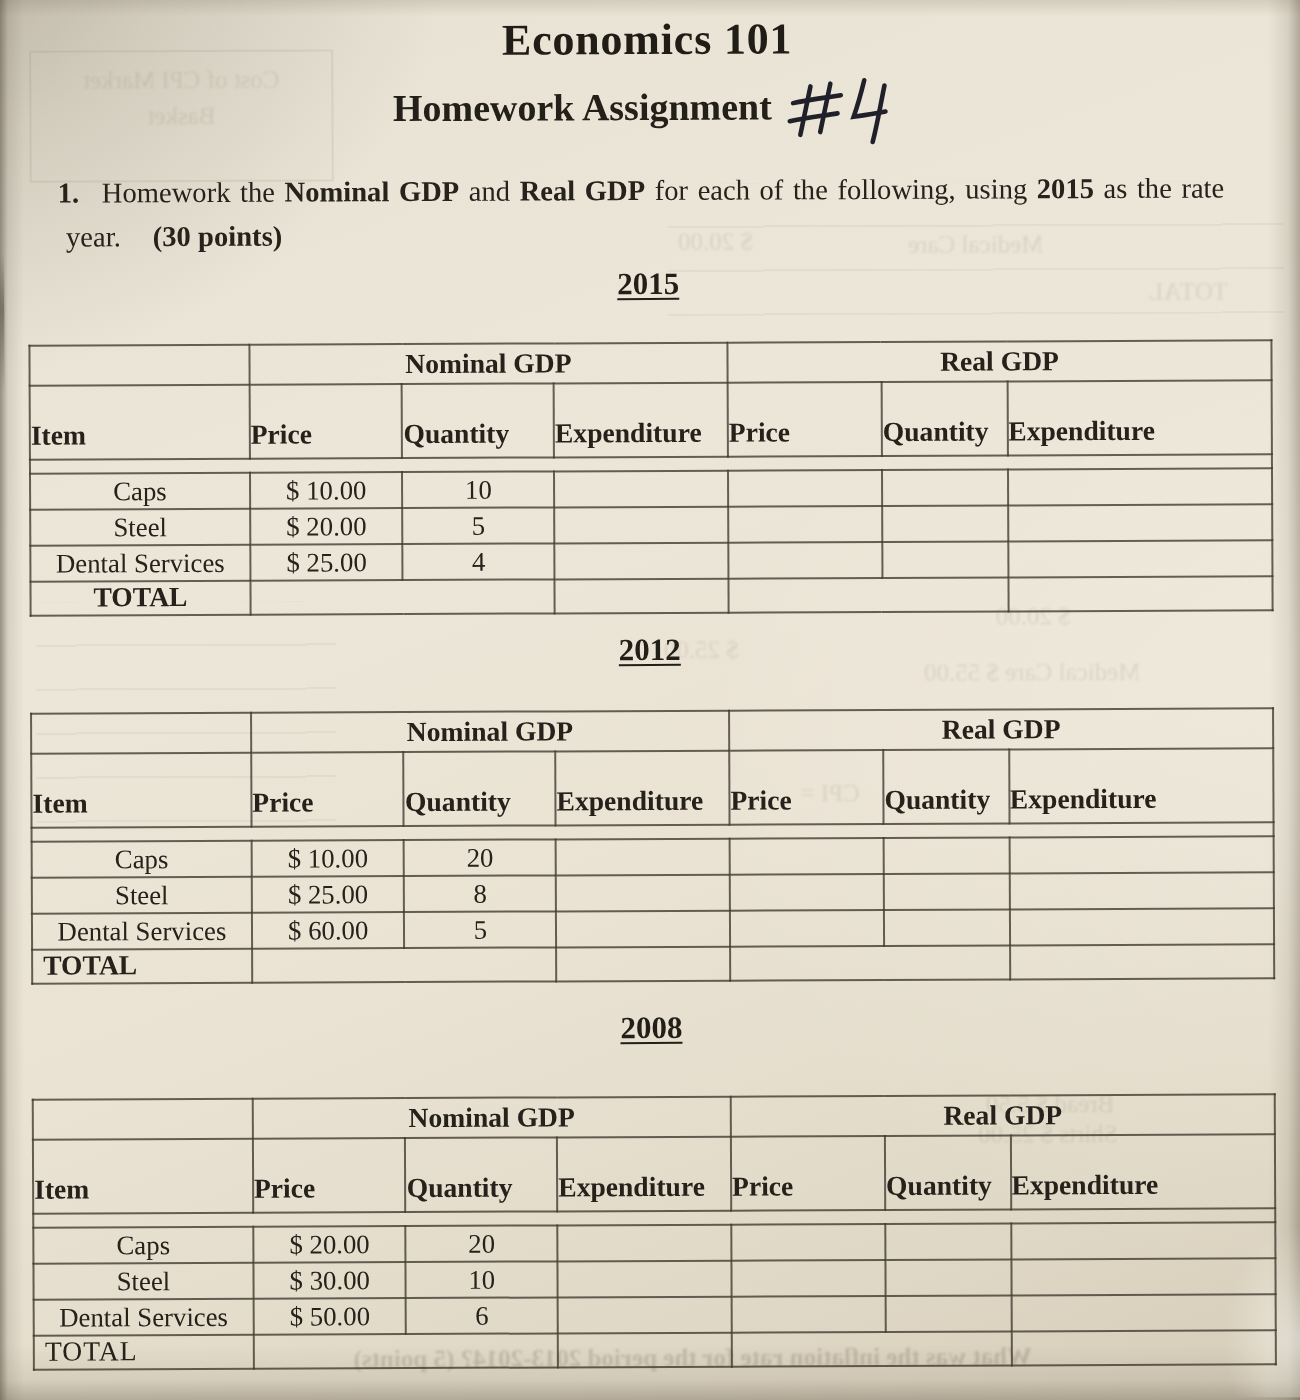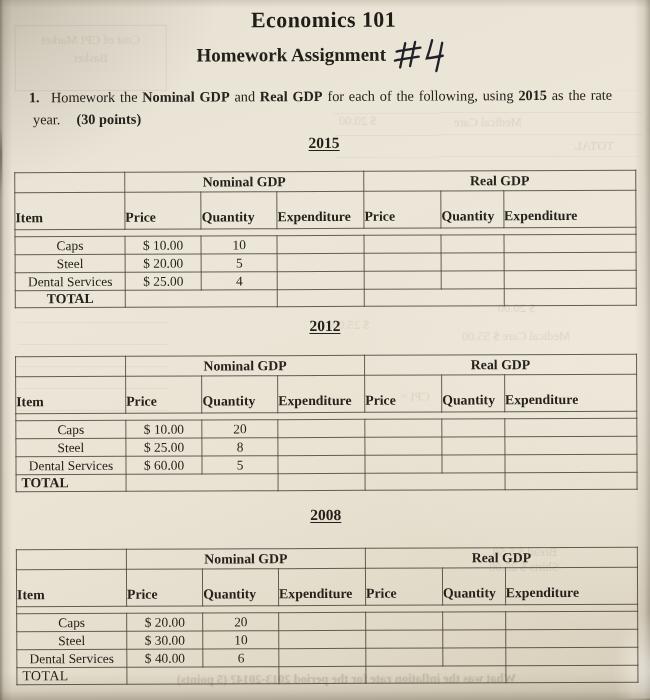--- a/index.html
+++ b/index.html
@@ -284,21 +284,21 @@
       <td>Steel</td>
       <td>$ 30.00</td>
       <td>10</td>
       <td></td>
           <td></td>
           <td></td>
           <td></td>
     </tr>
     <tr class="data">
       <td>Dental Services</td>
-      <td>$ 40.00</td>
+      <td>$ 50.00</td>
       <td>6</td>
       <td></td>
           <td></td>
           <td></td>
           <td></td>
     </tr>
     <tr class="total">
       <td class="lbl">TOTAL</td>
       <td colspan="2"></td>
       <td></td>

